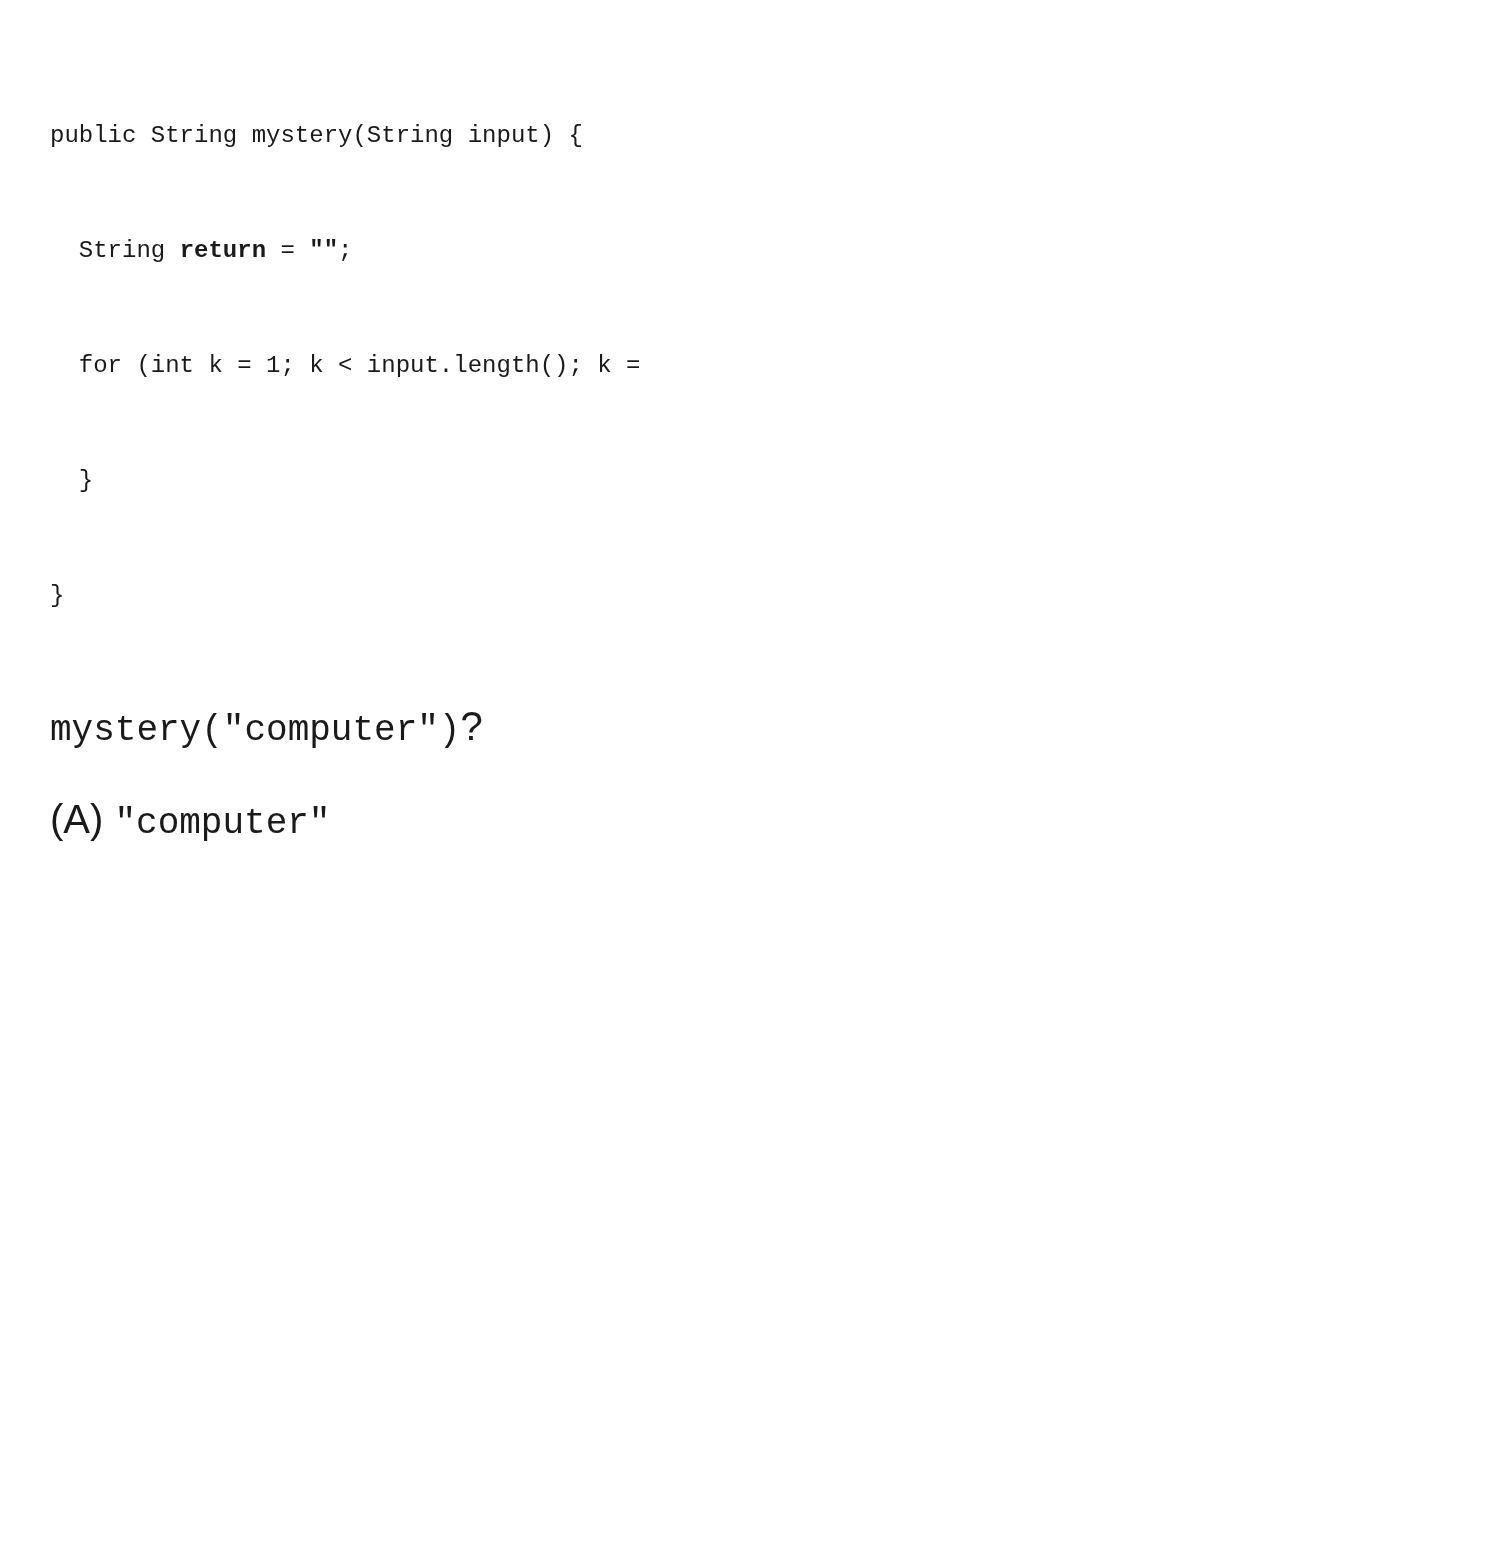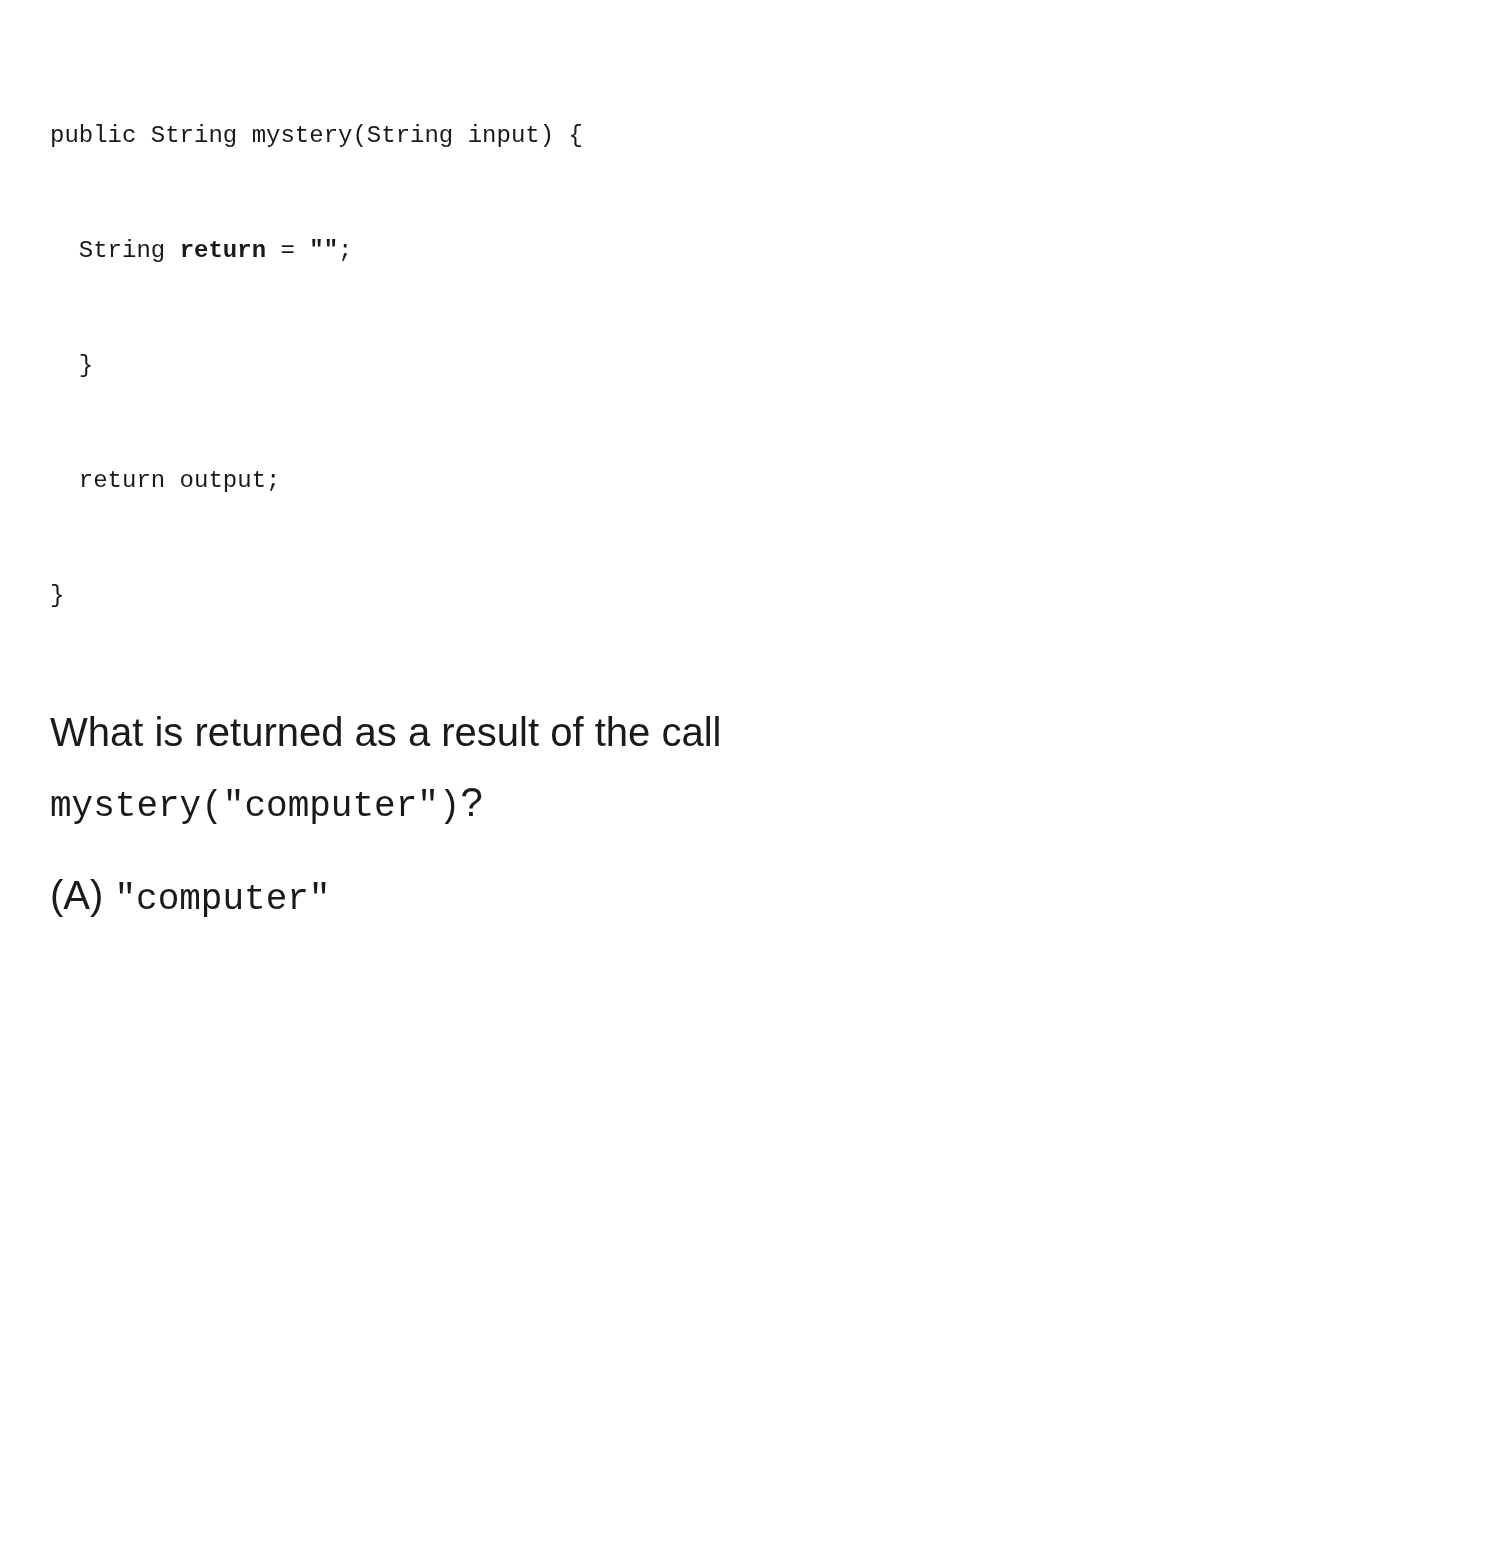--- a/index.html
+++ b/index.html
@@ -85,27 +85,26 @@
       font-family: 'Courier New', Courier, monospace;
       font-size: 36px;
     }
   </style>
 </head>
 <body>
 
 <div class="code-block">
   <span class="code-line">public String mystery(String input) {</span>
   <span class="code-line">  String <span class="bold-text">return</span> = <span class="bold-text">""</span>;</span>
+  <span class="code-line">  for (int k = 1; k &lt; input.length(); k =</span>
   <span class="code-line">  }</span>
-  <span class="code-line">  return output;</span>
   <span class="code-line">}</span>
 </div>
 
 <div class="question-section">
-  <p class="question-text">What is returned as a result of the call</p>
 
   <div class="call-line">
     <span class="question-call">mystery("computer")</span><span class="question-mark">?</span>
   </div>
 
   <ul class="options-list">
     <li class="option-item">
       <span class="option-letter">(A) </span><span class="option-value">"computer"</span>
     </li>
 

